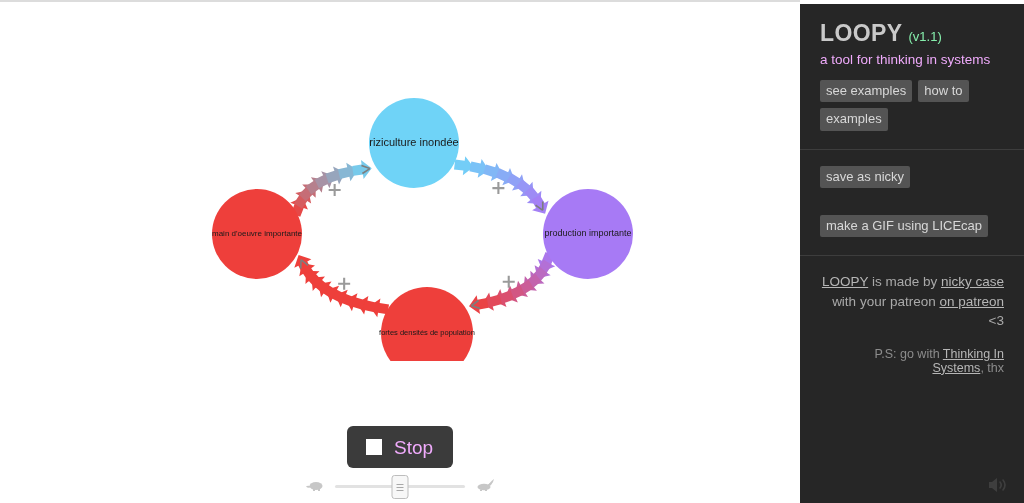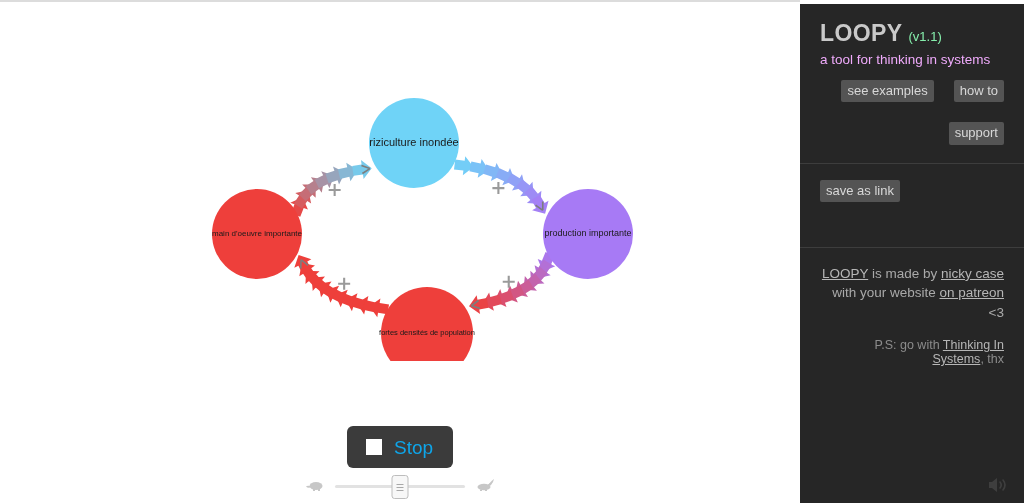--- a/index.html
+++ b/index.html
@@ -63,21 +63,21 @@
   }
   #buttons-row {
     display: flex;
     gap: 12px;
   }
   .play-btn {
     display: flex;
     align-items: center;
     gap: 9px;
     background: #3b3b3b;
-    color: #0ea5e9;
+    color: #f0abfc;
     border: none;
     border-radius: 6px;
     padding: 10px 20px 10px 16px;
     font-size: 19px;
     font-family: "Liberation Sans", sans-serif;
     cursor: pointer;
     line-height: 1;
   }
   .play-btn .glyph {
     display: inline-flex;
@@ -173,23 +173,22 @@
     color: #86efac;
   }
   #brand-tagline {
     margin-top: 5px;
     font-size: 13.5px;
     color: #f0abfc;
   }
   #brand-buttons {
     margin-top: 13px;
     display: flex;
-    gap: 20px;
+    gap: 6px;
     flex-wrap: wrap;
-    justify-content: flex-end;
   }
   .chip {
     background: #545454;
     color: #d8d8d8;
     border: none;
     border-radius: 2px;
     font-size: 13px;
     font-family: "Liberation Sans", sans-serif;
     padding: 3px 6px;
     cursor: pointer;
@@ -350,35 +349,36 @@
 
     <div class="side-sec" id="sec-brand">
       <div id="brand-line">
         <span id="brand-name">LOOPY</span>
         <span id="brand-version">(v1.1)</span>
       </div>
       <div id="brand-tagline">a tool for thinking in systems</div>
       <div id="brand-buttons">
         <button class="chip">see examples</button>
         <button class="chip">how to</button>
-        <button class="chip">support</button>
+        <button class="chip">examples</button>
       </div>
     </div>
 
     <div class="side-sec" id="sec-share">
-      <button class="chip chip-block">save as link</button><br>
+      <button class="chip chip-block">save as nicky</button><br>
       <br>
+      <button class="chip chip-block">make a GIF using LICEcap</button>
     </div>
 
     <div class="side-sec" id="sec-credits">
       <div class="credit-line">
         <span class="credit-link">LOOPY</span><span> is made by </span><span class="credit-link">nicky case</span>
       </div>
       <div class="credit-line">
-        <span>with your website </span><span class="credit-link">on patreon</span><span> &lt;3</span>
+        <span>with your patreon </span><span class="credit-link">on patreon</span><span> &lt;3</span>
       </div>
       <div id="ps-line">
         <span>P.S: go with </span><span class="credit-link">Thinking In Systems</span><span>, thx</span>
       </div>
     </div>
 
     <div id="sound-toggle">
       <svg width="24" height="24" viewBox="0 0 24 24">
         <path d="M11 5 L6 9 H3 v6 h3 l5 4 Z" fill="#6d6d6d"></path>
         <path d="M14 9 q2.4 3 0 6" fill="none" stroke="#6d6d6d" stroke-width="1.6" stroke-linecap="round"></path>

